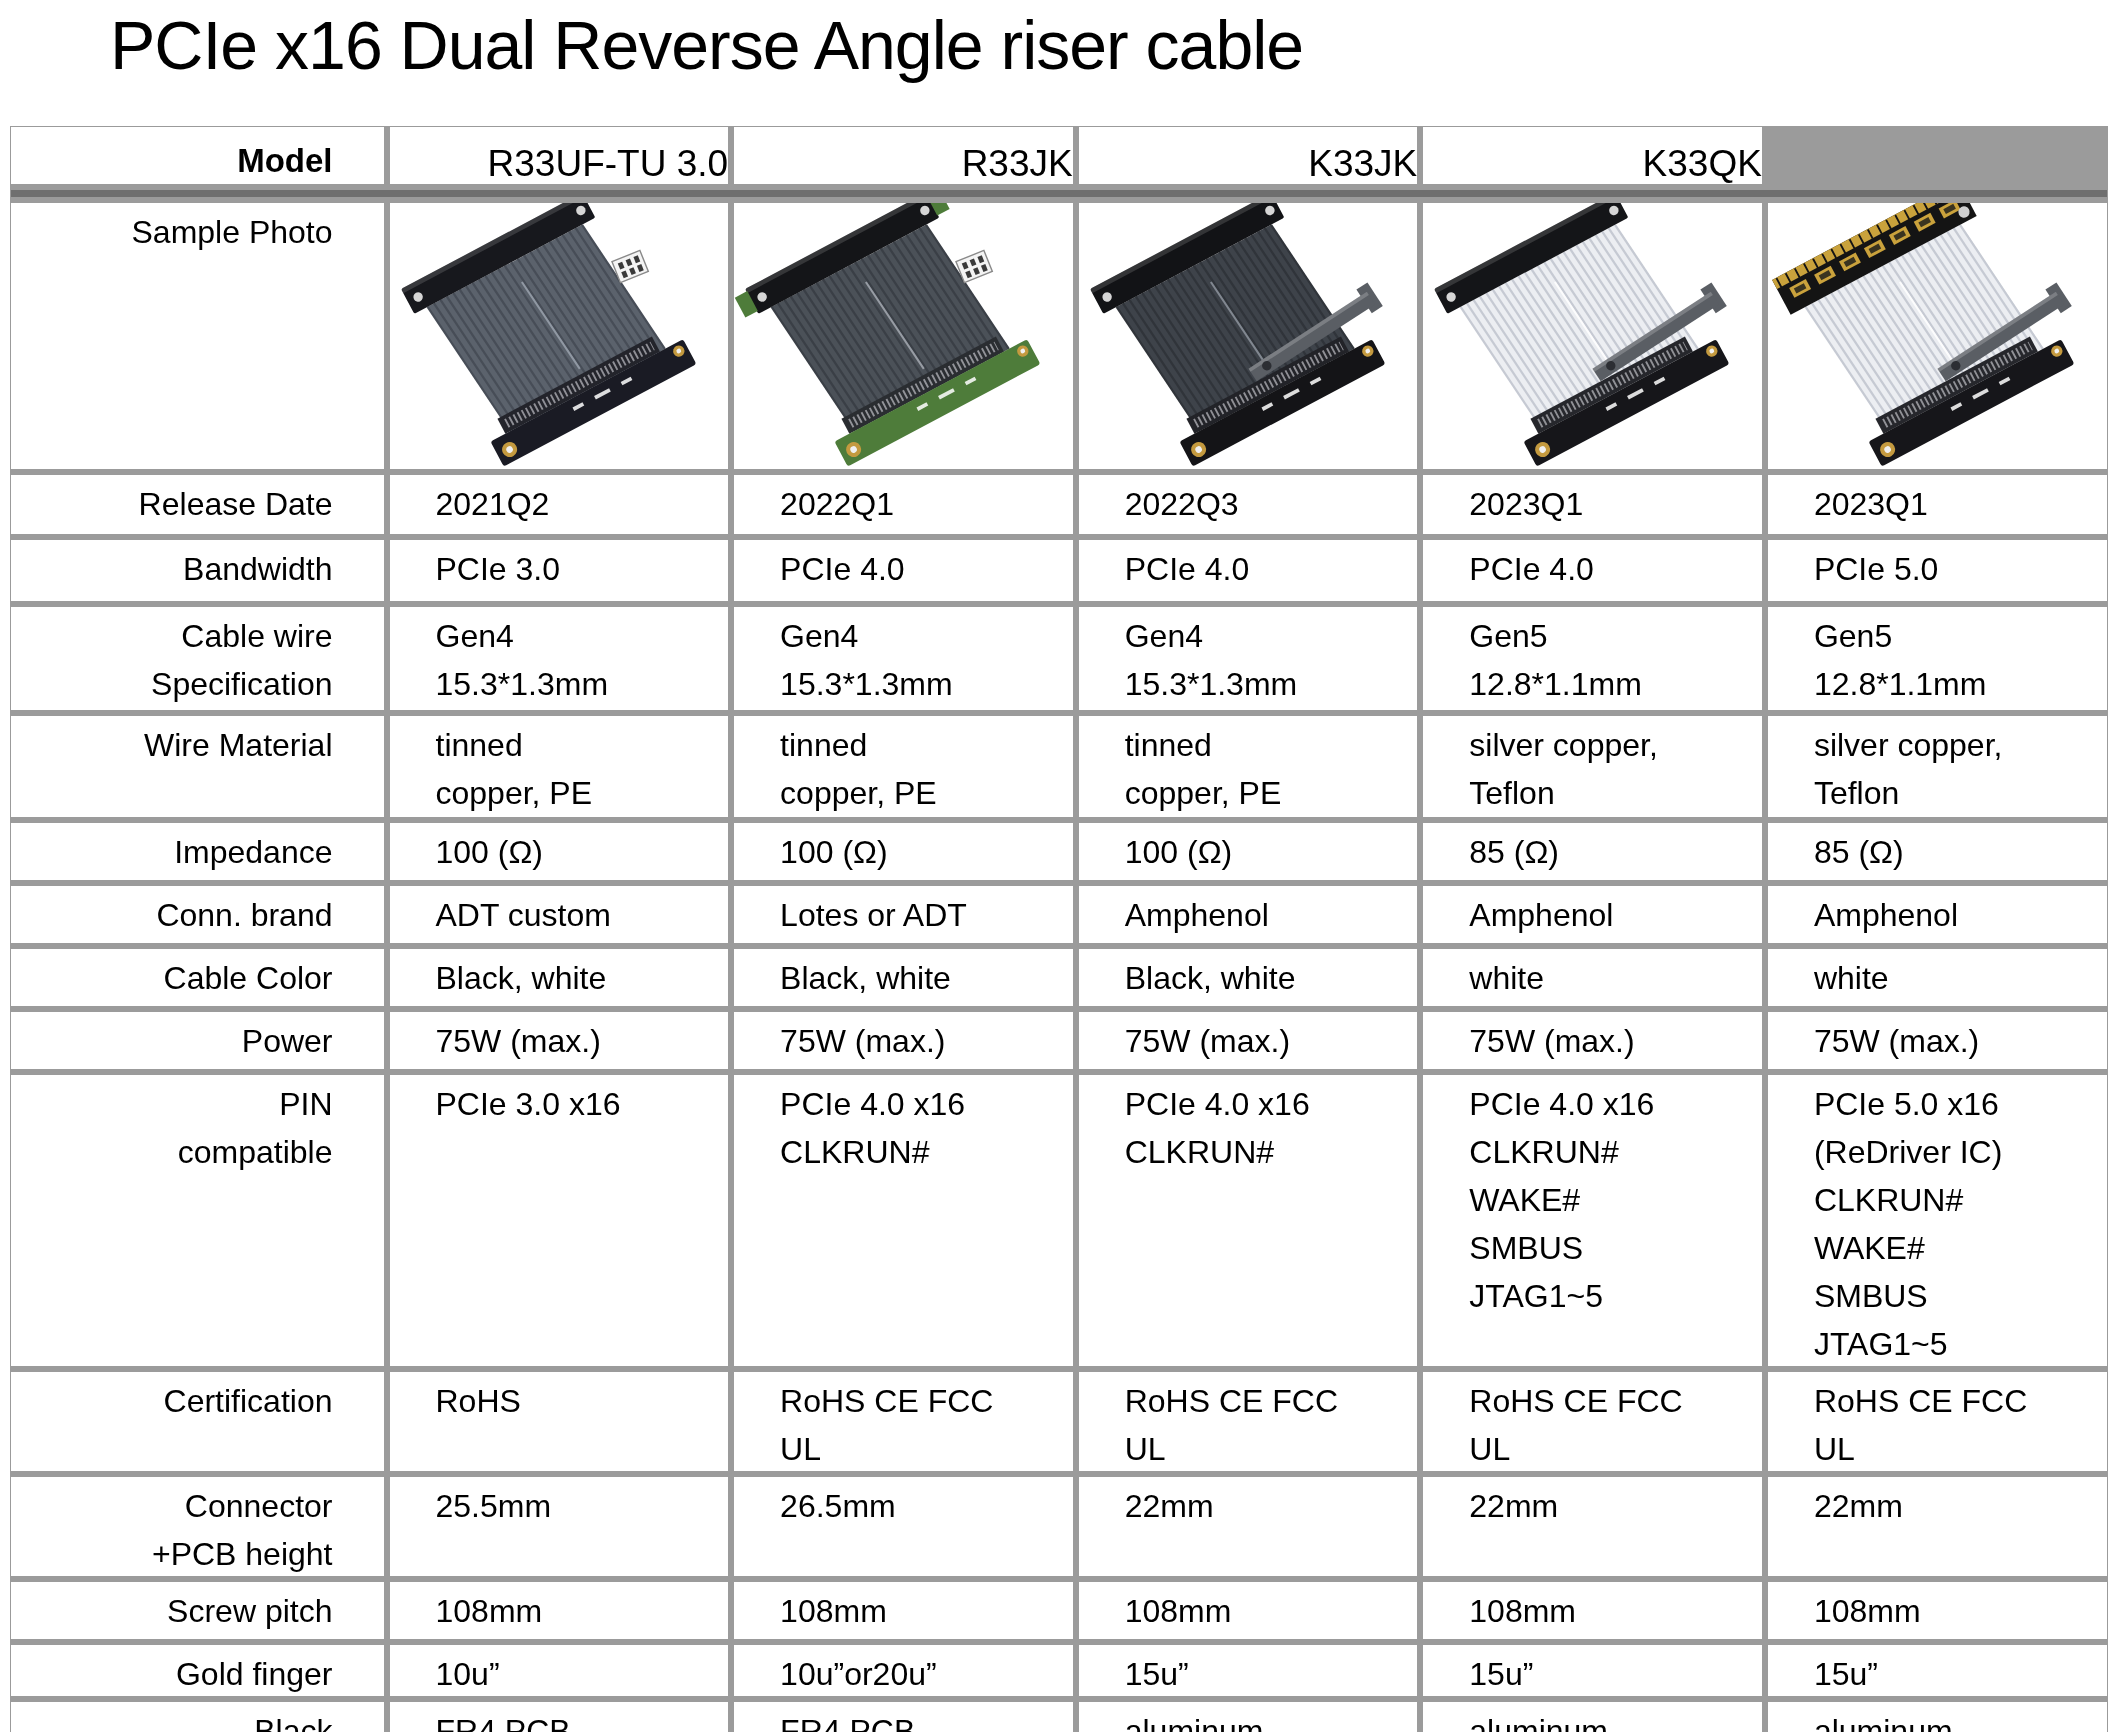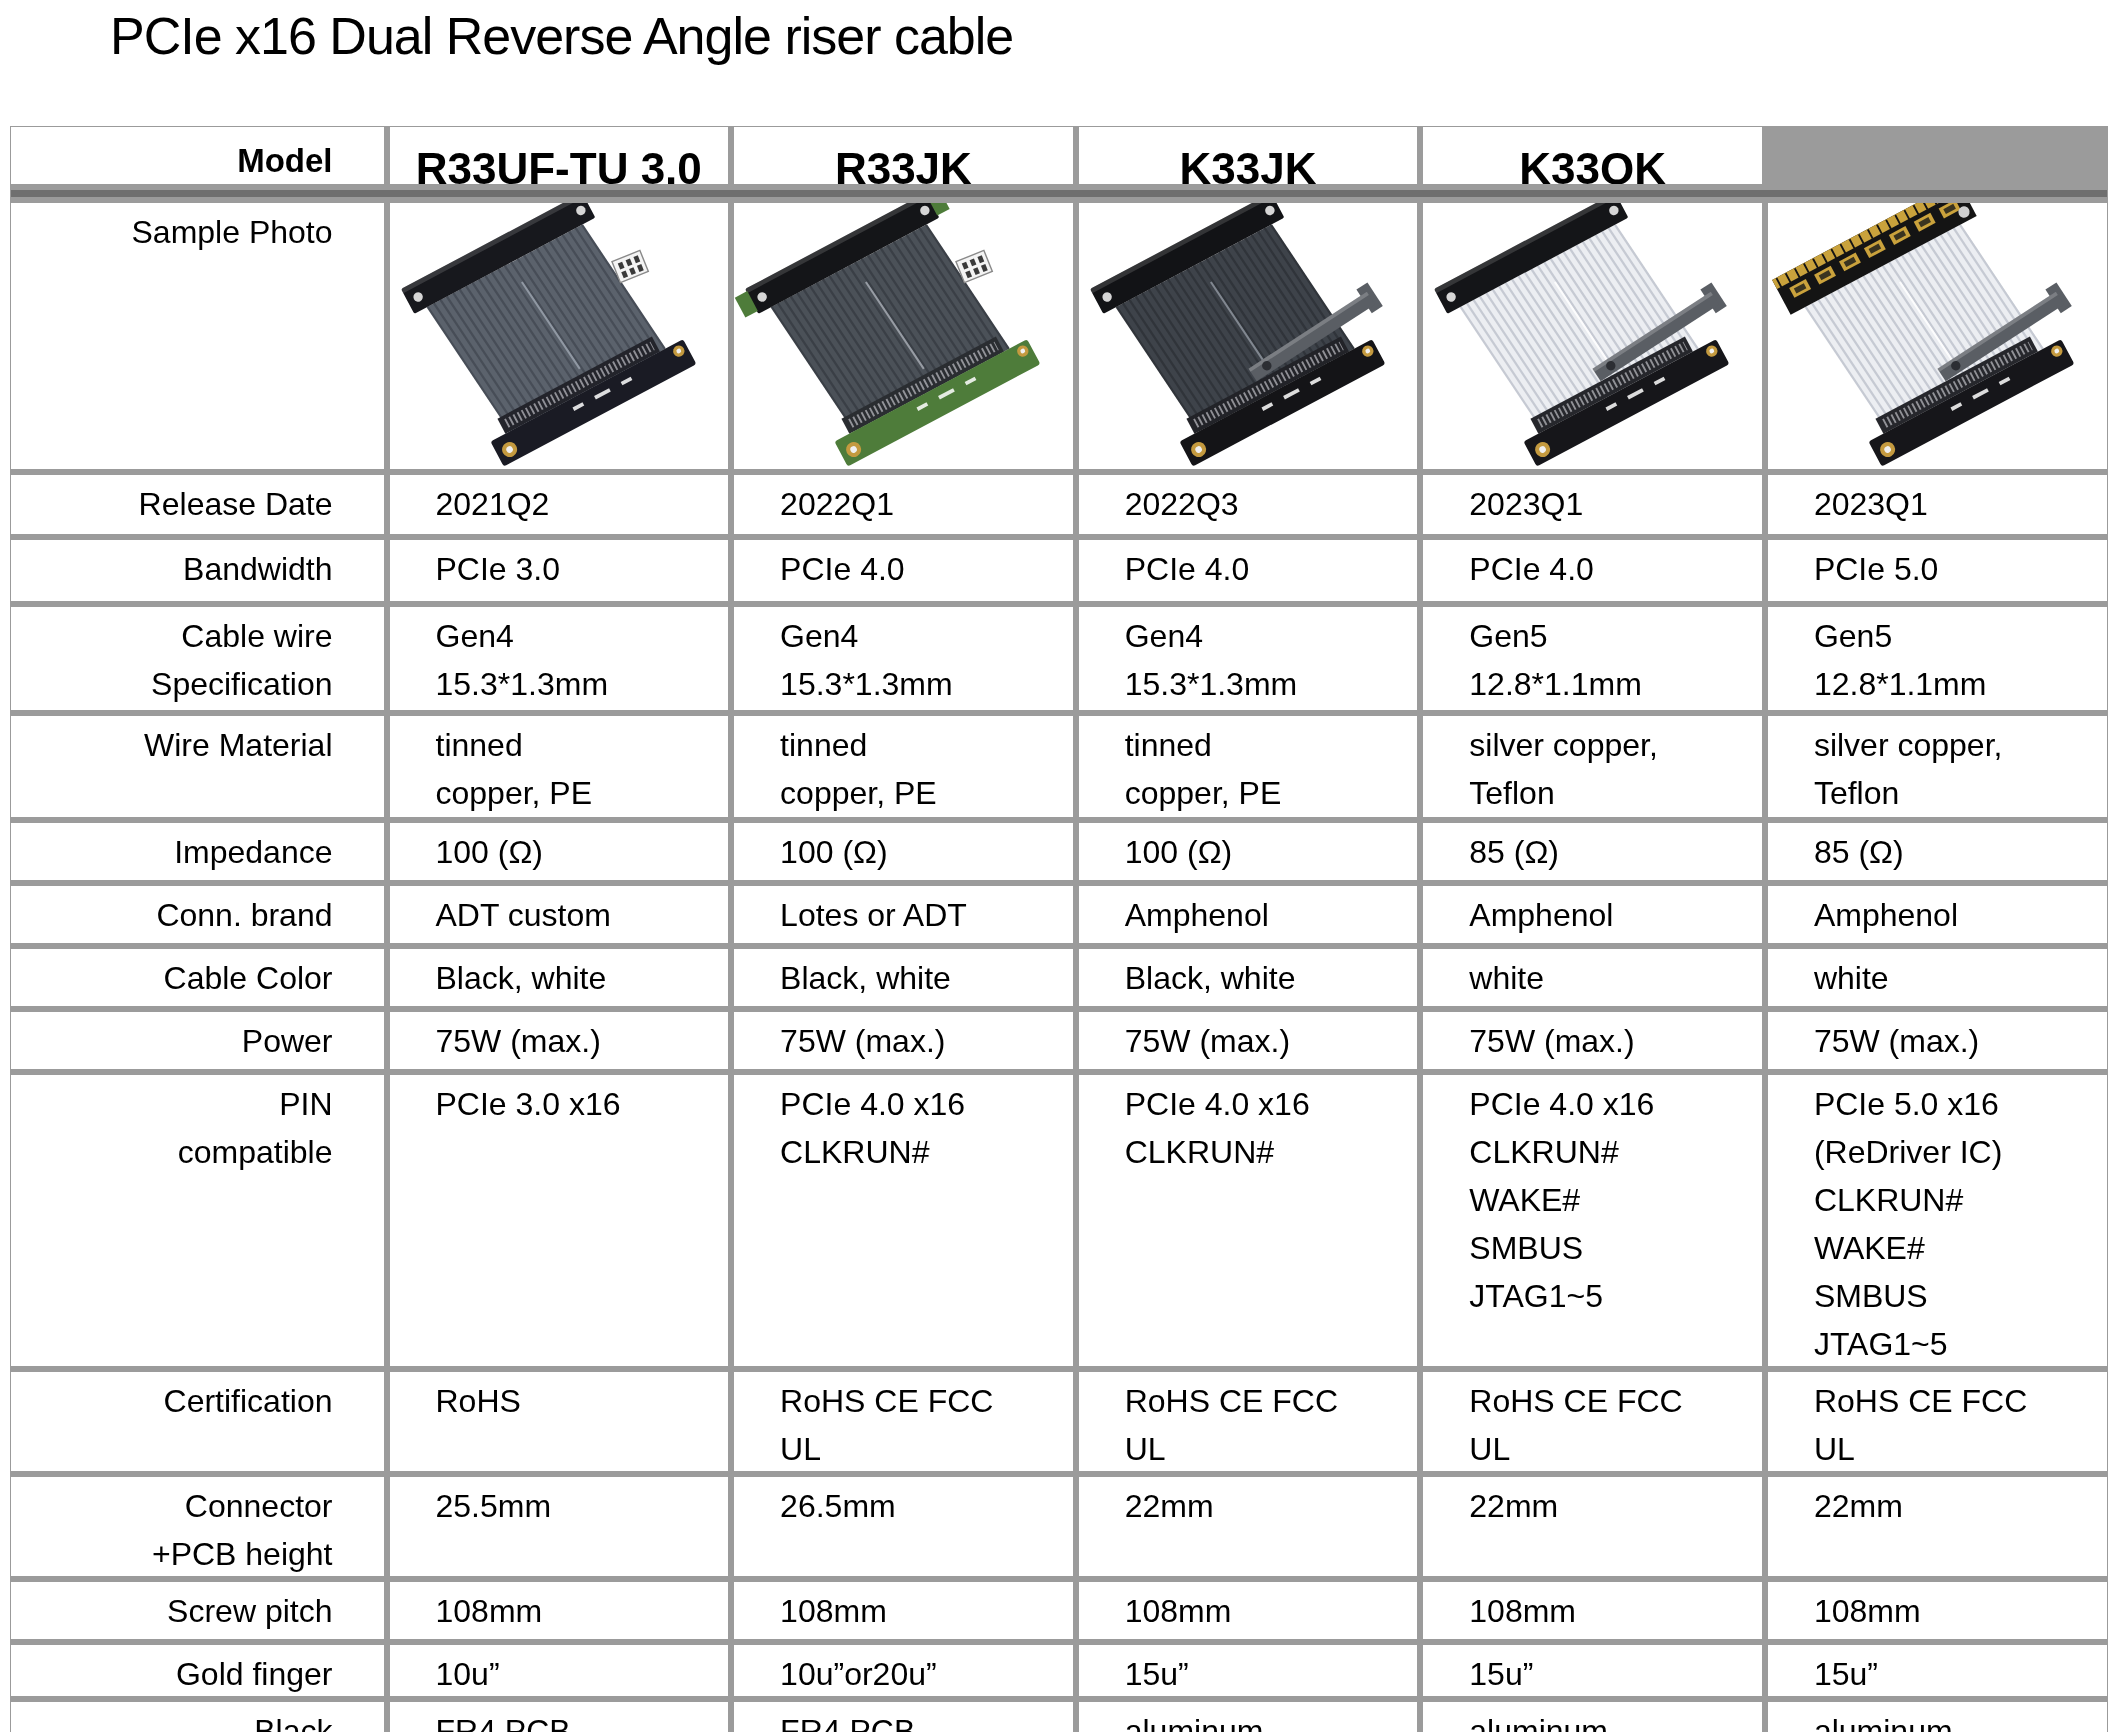--- a/index.html
+++ b/index.html
@@ -1,25 +1,25 @@
 <!DOCTYPE html>
 <html style="font-size:15px"><head>
 <meta charset="utf-8">
 <style>
   html,body{margin:0;padding:0;background:#fff;}
   .page{position:relative;width:2115px;height:1733px;background:#fff;overflow:hidden;
         font-family:"Liberation Sans",sans-serif;color:#000;}
-  .title{position:absolute;left:110px;top:5.7px;font-size:52px;font-weight:400;
+  .title{position:absolute;left:110px;top:5.7px;font-size:68px;font-weight:400;
          letter-spacing:-1px;white-space:nowrap;}
   .tbl{position:absolute;left:9.5px;top:126px;width:2096px;
        display:grid;grid-template-columns:373px 1fr 1fr 1fr 1fr 1fr;
        gap:6px;background:#9b9b9b;border:1.9px solid #9b9b9b;}
   .cell{background:#fff;font-size:32px;line-height:1.5;white-space:pre-line;overflow:hidden;}
   .hdr-lbl{font-weight:700;text-align:right;padding:8.6px 51px 0 5.7px;font-size:33px;}
-  .hdr{font-weight:700;text-align:center;padding-top:8.6px;font-size:44px;white-space:nowrap;}
+  .hdr{font-weight:400;text-align:right;padding-top:8.6px;font-size:37px;white-space:nowrap;}
   .band{background:#6f6f6f;grid-column:1 / -1;}
   .lbl{font-weight:400;text-align:right;padding:5.7px 51px 0 5.7px;}
   .val{text-align:left;padding:5.7px 5.7px 0 46px;}
   .photo-cell{padding:0;}
   .photo-cell svg{display:block;width:100%;height:100%;}
 </style>
 </head>
 <body>
 
 <div class="page">

